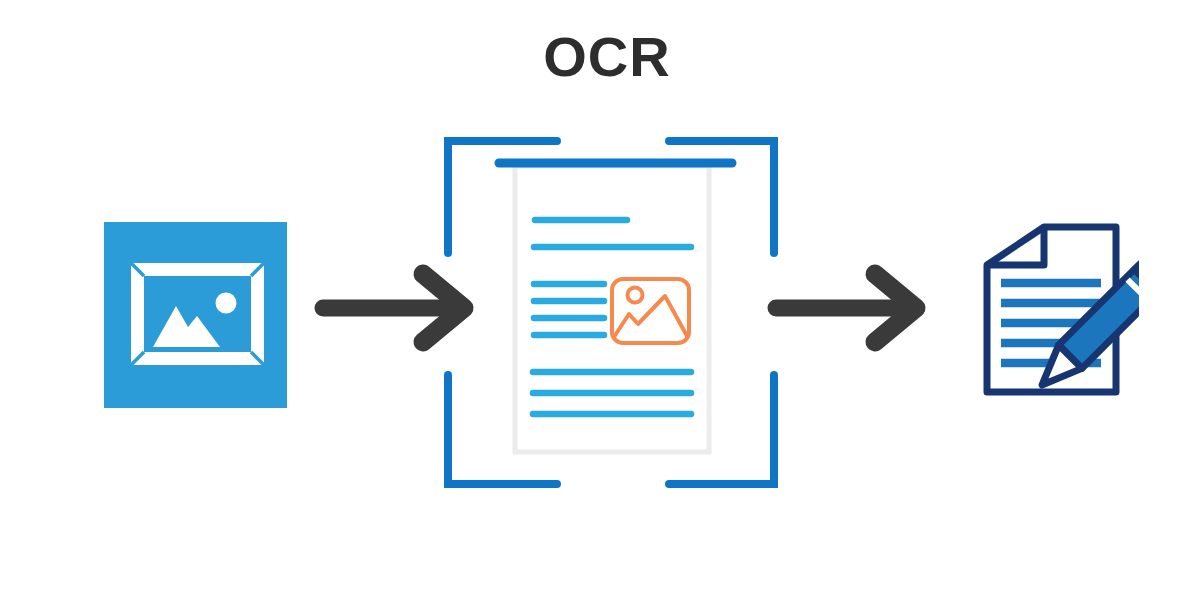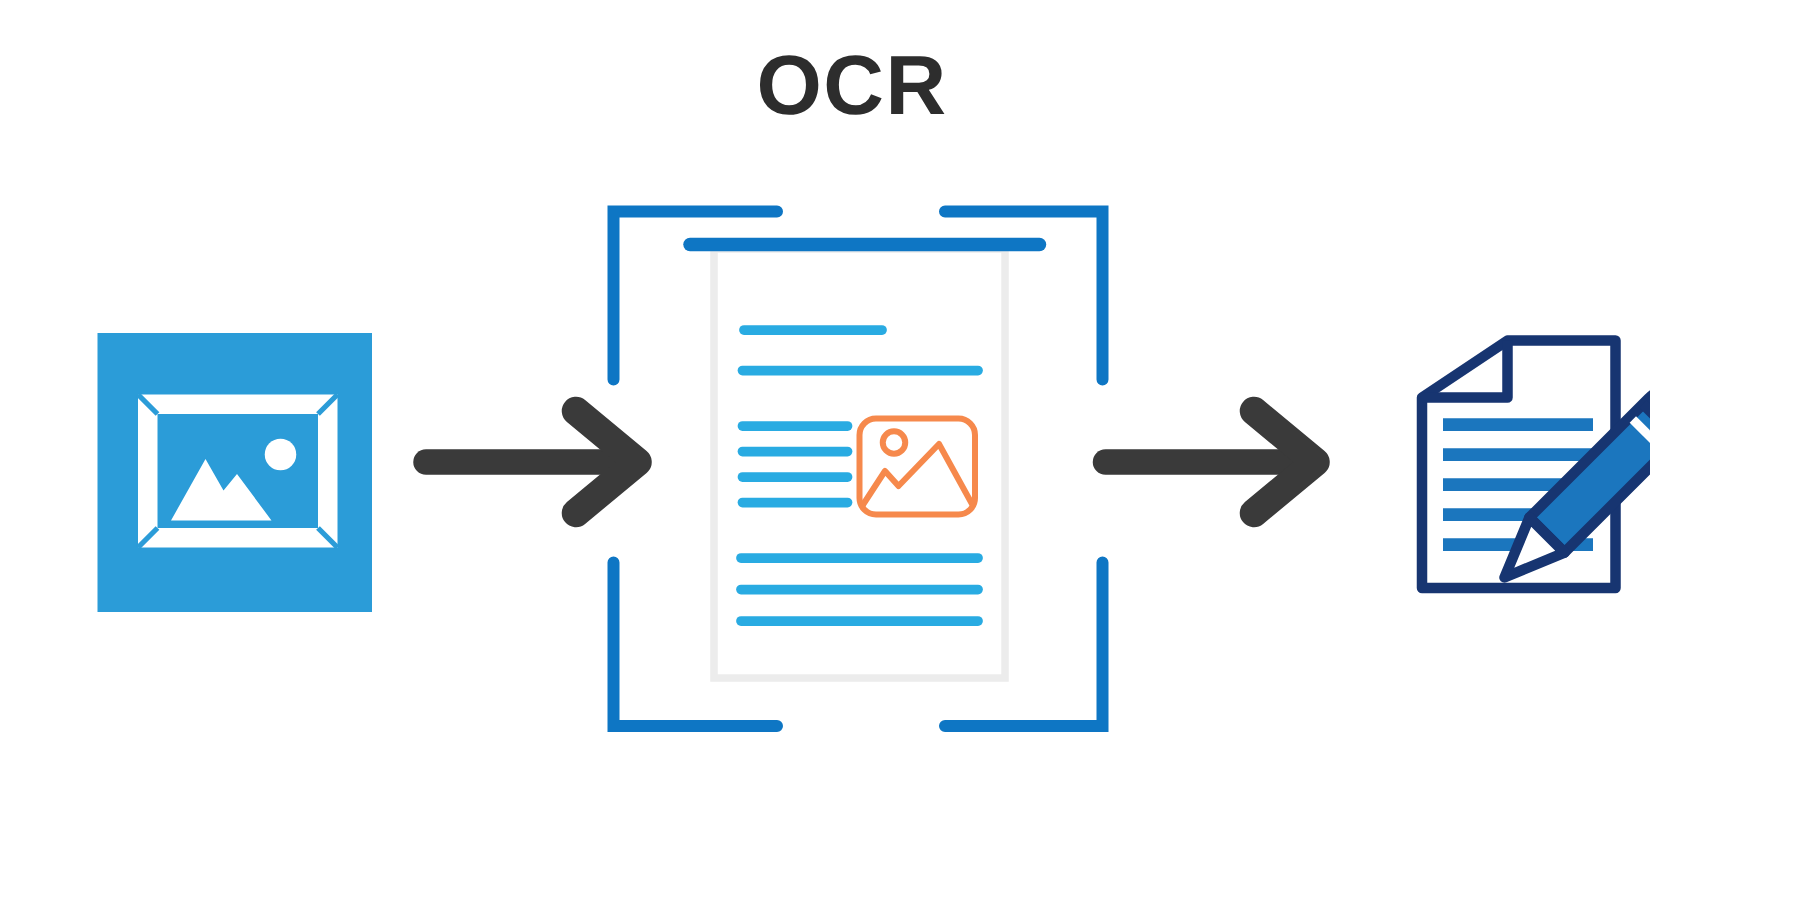--- a/index.html
+++ b/index.html
@@ -3,20 +3,21 @@
 <meta charset="utf-8">
 <style>
   html, body { margin: 0; padding: 0; background: #ffffff; }
   .canvas {
     position: relative;
     width: 1100px;
     height: 600px;
     background: #ffffff;
     overflow: hidden;
     font-family: "Liberation Sans", sans-serif;
+    margin-left: 39px;
   }
   .title {
     position: absolute;
     top: 24px;
     left: 0;
     width: 1136px;
     text-align: center;
     font-size: 56px;
     font-weight: 700;
     letter-spacing: 1px;

